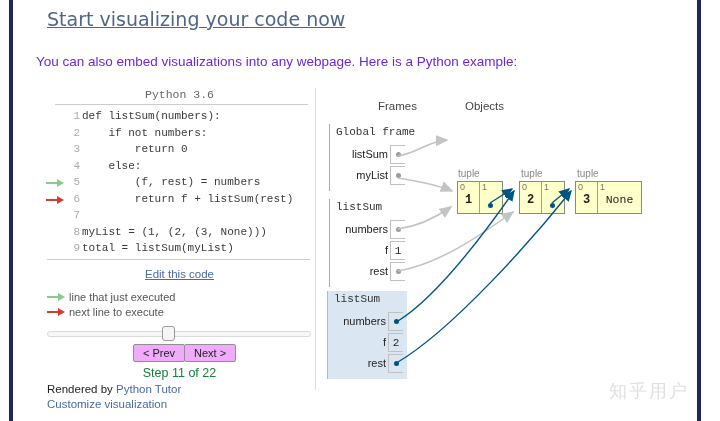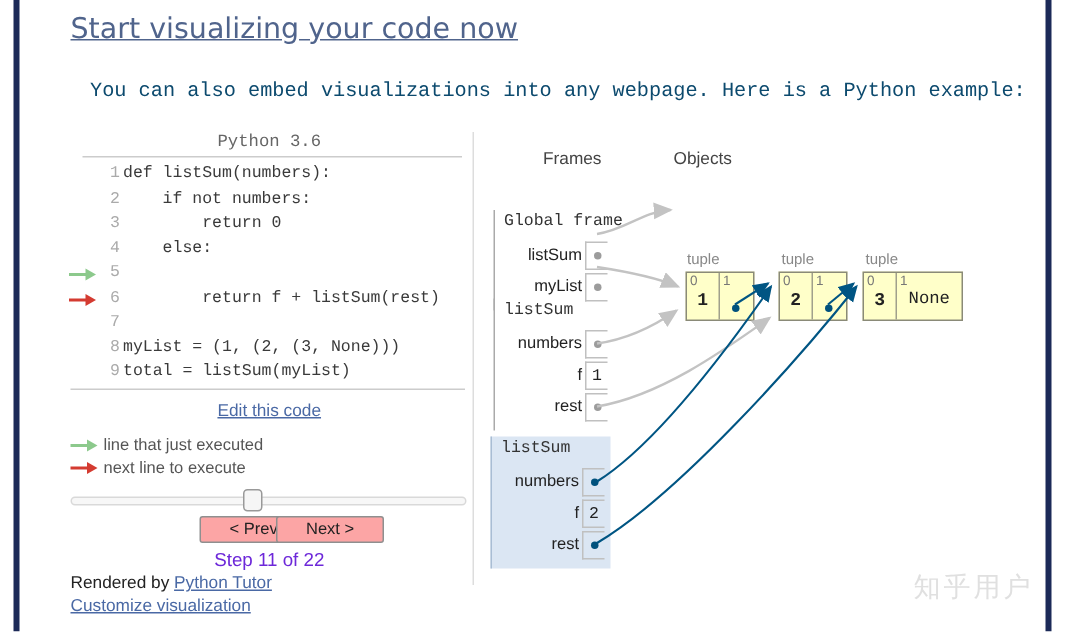--- a/index.html
+++ b/index.html
@@ -6,22 +6,22 @@
   html,body { width:720px; height:421px; background:#fff; overflow:hidden;
               font-family:"Liberation Sans", sans-serif; }
   #page { position:relative; width:720px; height:421px; background:#fff;border-radius:23px; }
 
   .navy-bar { position:absolute; top:0; width:4px; height:421px; background:#1c2a58; z-index:9; }
   #bar-left { left:9px; }
   #bar-right { left:697px; }
 
   #heading { position:absolute; left:47px; top:8px; font-size:19px; color:#50648c;
              text-decoration:underline; font-family:"DejaVu Sans", sans-serif; }
-  #intro { position:absolute; left:60px; top:54px; font-size:13.5px; color:#0c4a6e;
-           font-family:Liberation Mono, monospace; }
+  #intro { position:absolute; left:36px; top:54px; font-size:13.5px; color:#6d28d9;
+           font-family:Liberation Sans, sans-serif; }
 
   
   #code-title { position:absolute; left:47px; top:88px; width:265px; text-align:center;
                 font-size:11.5px; color:#666; font-family:"Liberation Mono", monospace; }
   .hline { position:absolute; height:1px; background:#ccc; }
   #code-top-line { left:55px; top:104px; width:253px; }
   #code-bottom-line { left:47px; top:259px; width:263px; }
 
   #code-lines { position:absolute; left:47px; top:110px; }
   .code-line { display:flex; height:16.5px; font-family:"Liberation Mono", monospace;
@@ -45,49 +45,49 @@
   #legend-next { top:306px; }
   .legend-row .exec-arrow { position:relative; margin-right:10px; }
   .legend-row span.lbl { margin-left:0px; }
 
   #slider-rail { position:absolute; left:47px; top:331px; width:264px; height:6px;
                  background:#f7f7f7; border:1px solid #d9d9d9; border-radius:4px; }
   #slider-handle { position:absolute; left:162px; top:326px; width:13px; height:15px;
                    background:#f6f6f6; border:1px solid #999; border-radius:3px; }
 
   .nav-btn { position:absolute; top:344px; height:18px; font-size:11px; color:#222;
-             background:#fca5a5; border:1px solid #8f8f8f; border-radius:2px;
-             padding:0 19px; font-family:"Liberation Sans", sans-serif; }
+             background:#f0abfc; border:1px solid #8f8f8f; border-radius:2px;
+             padding:0 9px; font-family:"Liberation Sans", sans-serif; }
   #prev-btn { left:133px; }
   #next-btn { left:184px; }
   #step-text { position:absolute; left:47px; top:366px; width:265px; text-align:center;
-               font-size:12.5px; color:#6d28d9; }
+               font-size:12.5px; color:#15803d; }
   #rendered-by { position:absolute; left:47px; top:383px; font-size:11.5px; color:#222; }
-  #rendered-by a, a.plain-link { color:#4a69a5; text-decoration:underline; cursor:pointer; }
+  #rendered-by a, a.plain-link { color:#4a69a5; cursor:pointer; }
   #customize-link { position:absolute; left:47px; top:398px; font-size:11.5px; }
 
   #panel-divider { position:absolute; left:315px; top:88px; width:1px; height:302px; background:#ddd; }
 
   
-  .col-header { position:absolute; top:100px; font-size:11.5px; color:#444; }
+  .col-header { position:absolute; top:100px; font-size:11.5px; color:#444;margin-left:16px; }
   #frames-header { left:362px; }
   #objects-header { left:449px; }
 
   .frame { position:absolute; border-left:1px solid #aaa; padding:2px 0 4px 6px; }
   .frame-label { font-family:"Liberation Mono", monospace; font-size:11px; color:#333; margin-bottom:7px; }
   .var-row { display:flex; align-items:stretch; height:21px; }
   .var-name { width:52px; text-align:right; font-size:11px; color:#222; padding-top:3px; margin-right:2px; }
   .var-val { min-width:15px; height:19px; border:1px solid #c0c0c0; border-right:none;
              display:flex; align-items:center; justify-content:center;
              font-family:"Liberation Mono", monospace; font-size:11px; color:#222; padding:0 2px; }
   .dot { width:5px; height:5px; border-radius:50%; }
   .dot-gray { background:#9c9c9c; }
   .dot-dark { background:#00517d; }
 
-  #global-frame { left:329px; top:140px; }
+  #global-frame { left:329px; top:124px; }
   #frame-listsum-1 { left:329px; top:199px; }
   #frame-listsum-2 { left:327px; top:291px; width:80px; background:#dbe6f3; border-left:1px solid #a9bdd4; }
 
   #function-obj { position:absolute; left:455px; top:129px; }
   .obj-type-label { font-size:10px; color:#888; }
   #function-sig { font-family:"Liberation Mono", monospace; font-size:11.5px; color:#333; margin-top:1px; }
 
   .tuple-label { position:absolute; top:168px; font-size:10px; color:#888; }
   #tuple-label-1 { left:458px; } #tuple-label-2 { left:521px; } #tuple-label-3 { left:577px; }
 
@@ -120,21 +120,21 @@
   <div id="intro">You can also embed visualizations into any webpage. Here is a Python example:</div>
 
   <div id="code-title">Python 3.6</div>
   <div class="hline" id="code-top-line"></div>
 
   <div id="code-lines">
     <div class="code-line"><span class="line-num">1</span><span class="line-code">def listSum(numbers):</span></div>
     <div class="code-line"><span class="line-num">2</span><span class="line-code">    if not numbers:</span></div>
     <div class="code-line"><span class="line-num">3</span><span class="line-code">        return 0</span></div>
     <div class="code-line"><span class="line-num">4</span><span class="line-code">    else:</span></div>
-    <div class="code-line"><span class="line-num">5</span></div>
+    <div class="code-line"><span class="line-num">5</span><span class="line-code">        (f, rest) = numbers</span></div>
     <div class="code-line"><span class="line-num">6</span><span class="line-code">        return f + listSum(rest)</span></div>
     <div class="code-line"><span class="line-num">7</span><span class="line-code"></span></div>
     <div class="code-line"><span class="line-num">8</span><span class="line-code">myList = (1, (2, (3, None)))</span></div>
     <div class="code-line"><span class="line-num">9</span><span class="line-code">total = listSum(myList)</span></div>
   </div>
   <div class="exec-arrow green-arrow" id="cur-line-arrow"></div>
   <div class="exec-arrow red-arrow" id="next-line-arrow"></div>
 
   <div class="hline" id="code-bottom-line"></div>
   <a id="edit-link">Edit this code</a>

